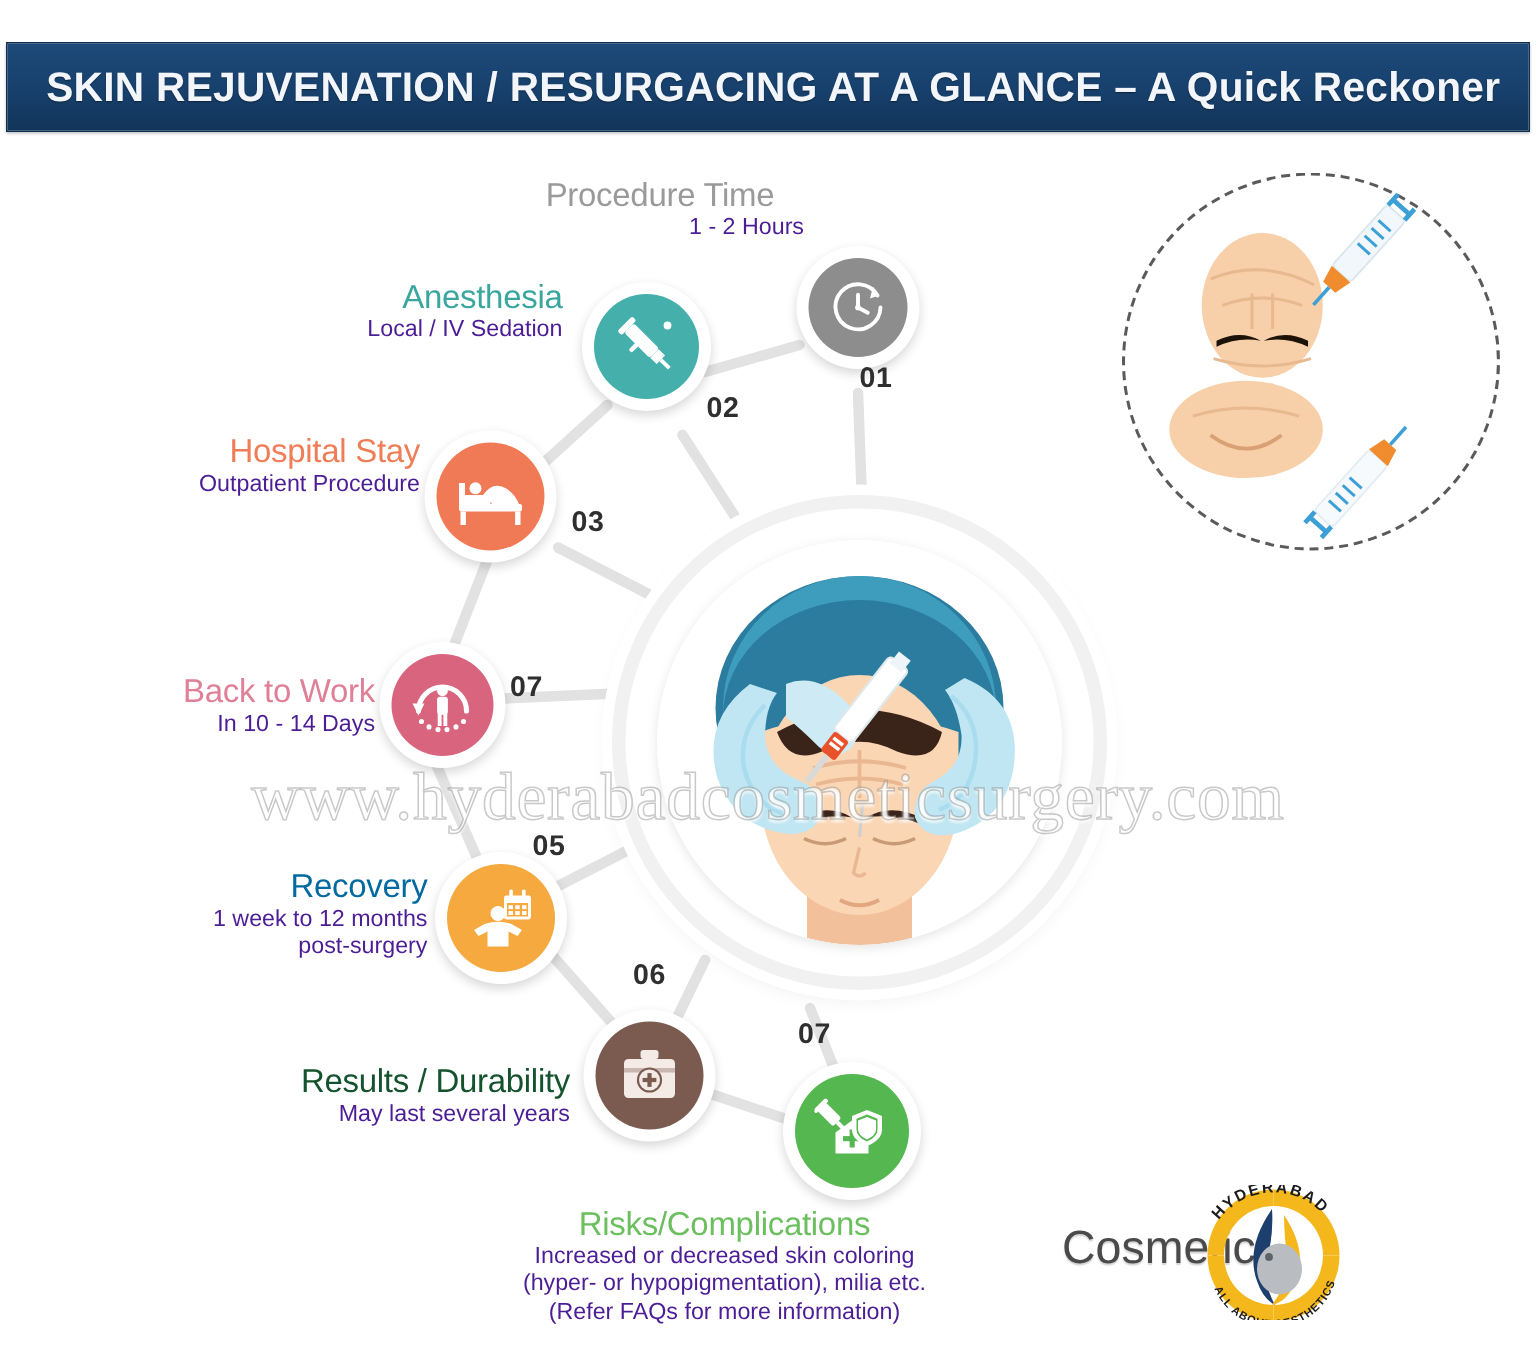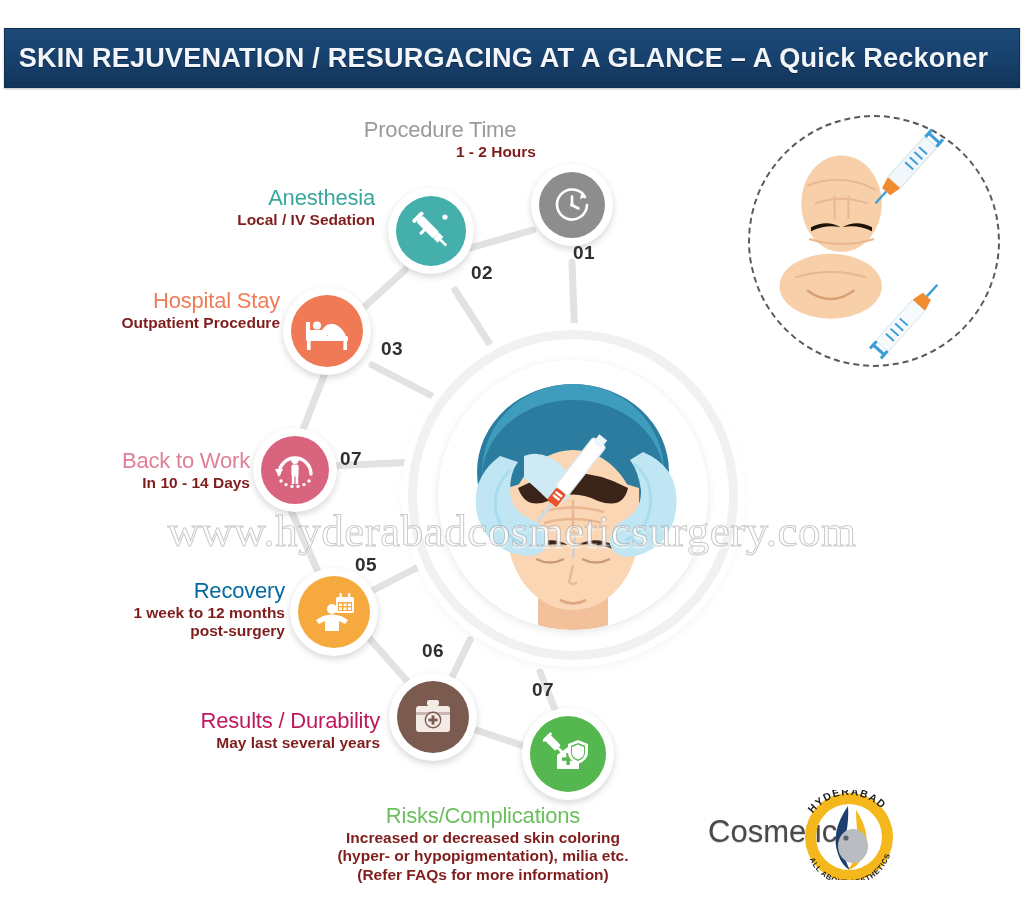--- a/index.html
+++ b/index.html
@@ -13,32 +13,33 @@
   #stage{position:absolute;inset:0;width:1024px;height:912px;}
 
   
   .banner{
     position:absolute;left:4px;top:28px;width:1016px;height:60px;
     background:linear-gradient(180deg,#1d4a79 0%,#17406c 55%,#123459 100%);
     border:1px solid #0f2f50;
     box-sizing:border-box;
     display:flex;align-items:center;
     box-shadow:0 1px 2px rgba(0,0,0,.25);
+    padding-left:12px;
   }
   .banner-title{
     color:#f2f6fa;font-size:27.5px;font-weight:600;letter-spacing:.2px;
     white-space:nowrap;padding-left:14px;
     text-shadow:0 1px 1px rgba(0,0,0,.45);
     transform:scaleX(.985);transform-origin:left center;
   }
 
   
   .lbl{position:absolute;line-height:1.18;}
   .lbl .t{font-size:22px;font-weight:400;letter-spacing:-.2px;white-space:nowrap;}
-  .lbl .s{font-size:15.5px;color:#7f1d1d;font-weight:700;white-space:nowrap;}
+  .lbl .s{font-size:15.5px;color:#4c1d95;font-weight:400;white-space:nowrap;}
   .lbl.right{text-align:right;}
   .lbl.center{text-align:center;}
 
   .num{position:absolute;font-size:19px;font-weight:700;color:#2f2f2f;letter-spacing:.5px;}
 
   
   .node{
     position:absolute;border-radius:50%;background:#ffffff;
     box-shadow:0 3px 7px rgba(0,0,0,.16);
     display:flex;align-items:center;justify-content:center;
@@ -326,21 +327,21 @@
         <rect x="29.5" y="4" width="2.4" height="6" rx="1" fill="#fff"></rect>
         <rect x="38" y="4" width="2.4" height="6" rx="1" fill="#fff"></rect>
         <circle cx="22" cy="20" r="5" fill="#fff"></circle>
         <path d="M13 27 Q22 24 31 27 L38 31 L35 35 L29 32 L29 42 L15 42 L15 32 L9 35 L6 31 Z" fill="#fff"></path>
       </svg>
     </div>
   </div>
   <div class="num" style="left:355px;top:554px;">05</div>
 
   <div class="lbl right" style="left:100px;top:708px;width:280px;">
-    <div class="t" style="color:#be185d;">Results / Durability</div>
+    <div class="t" style="color:#14532d;">Results / Durability</div>
     <div class="s">May last several years</div>
   </div>
   <div class="node" style="left:389px;top:673px;width:88px;height:88px;">
     <div class="disc" style="background:#7b5a50;">
       <svg width="48" height="44" viewBox="0 0 48 44">
         <rect x="18" y="5" width="12" height="6" rx="2" fill="#f4eae6"></rect>
         <rect x="7" y="11" width="34" height="26" rx="3" fill="#f4eae6"></rect>
         <rect x="7" y="17" width="34" height="3" fill="#7b5a50" opacity=".35"></rect>
         <circle cx="24" cy="25" r="8.4" fill="#7b5a50"></circle>
         <circle cx="24" cy="25" r="7" fill="#f4eae6"></circle>

